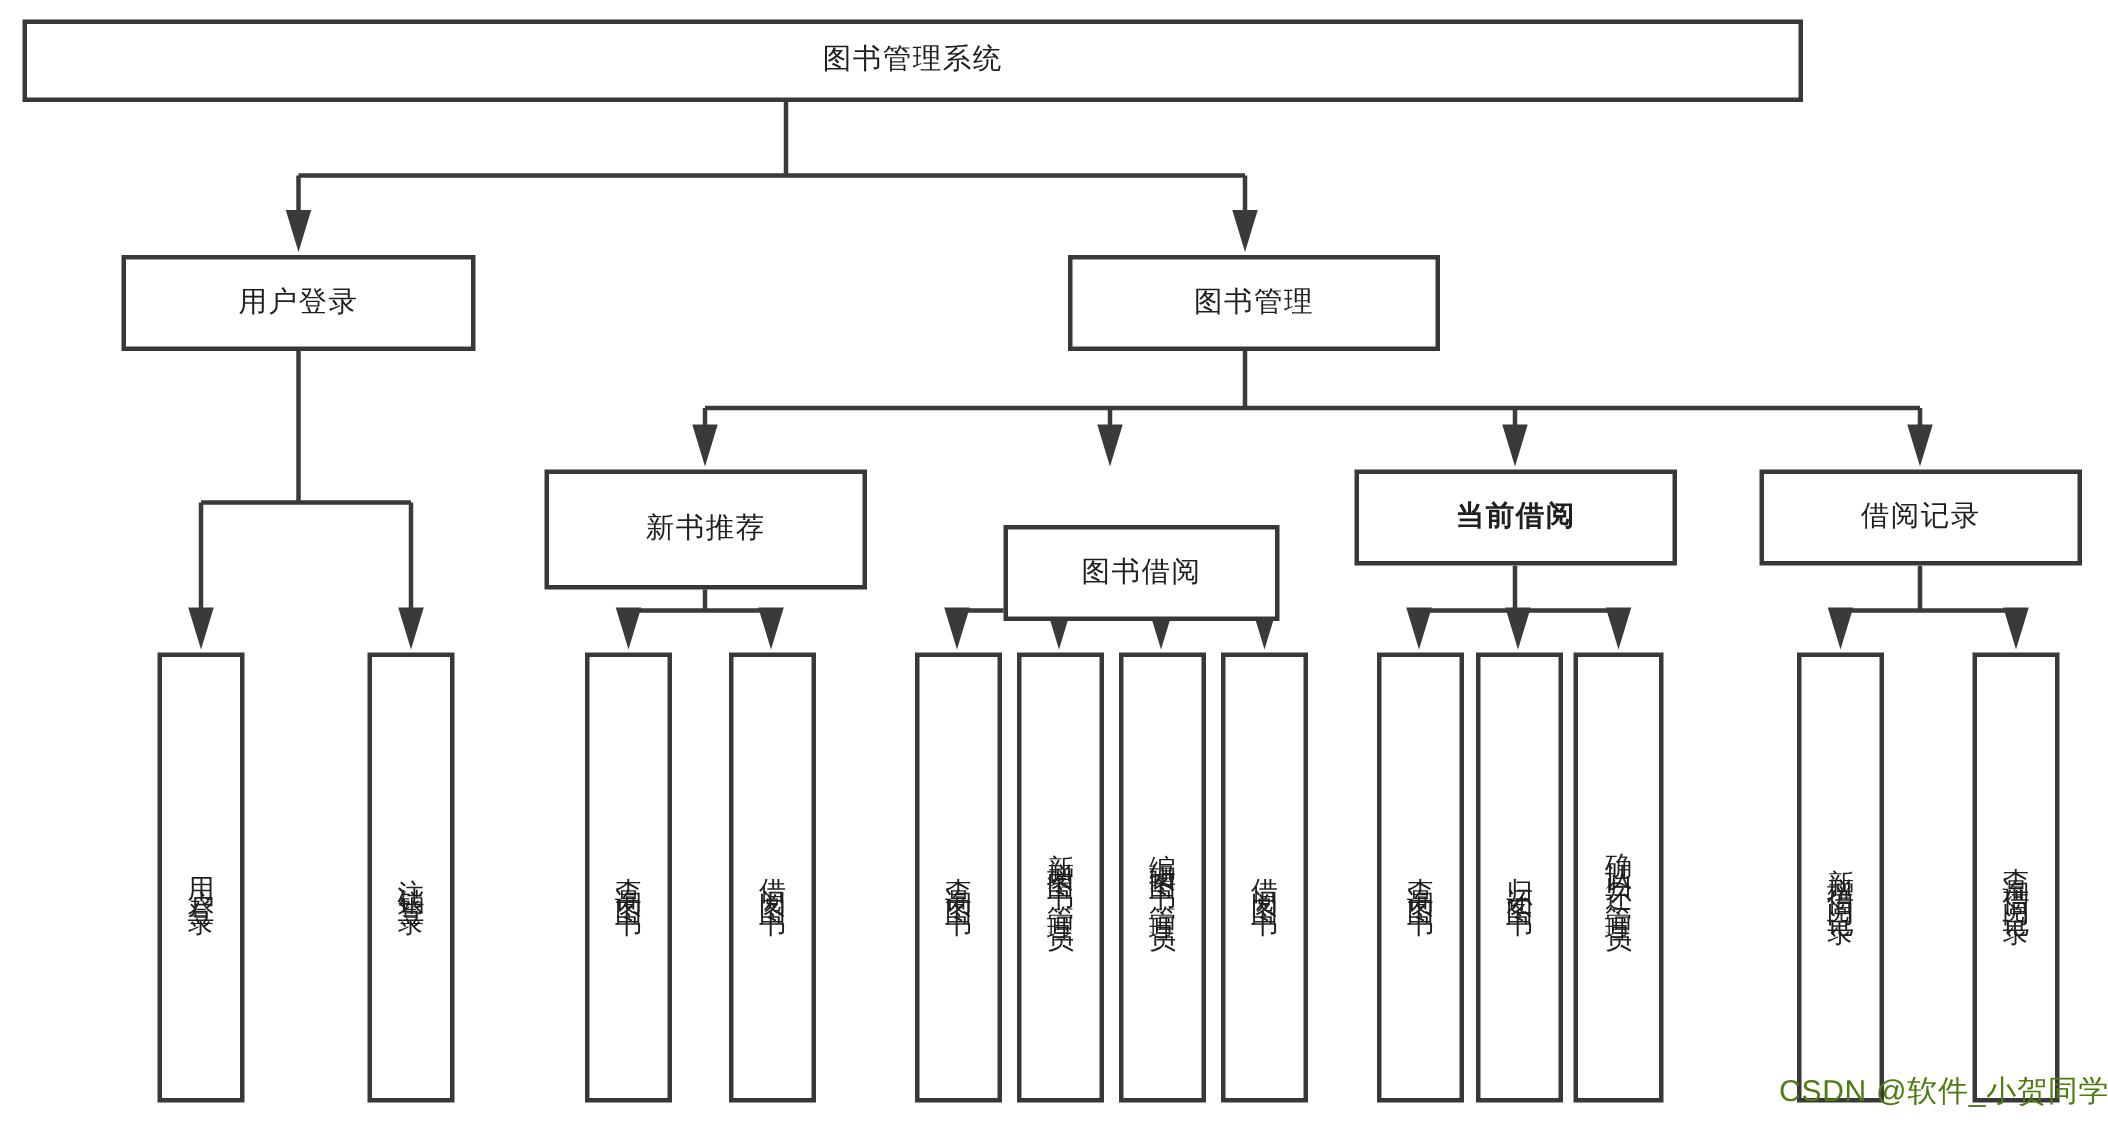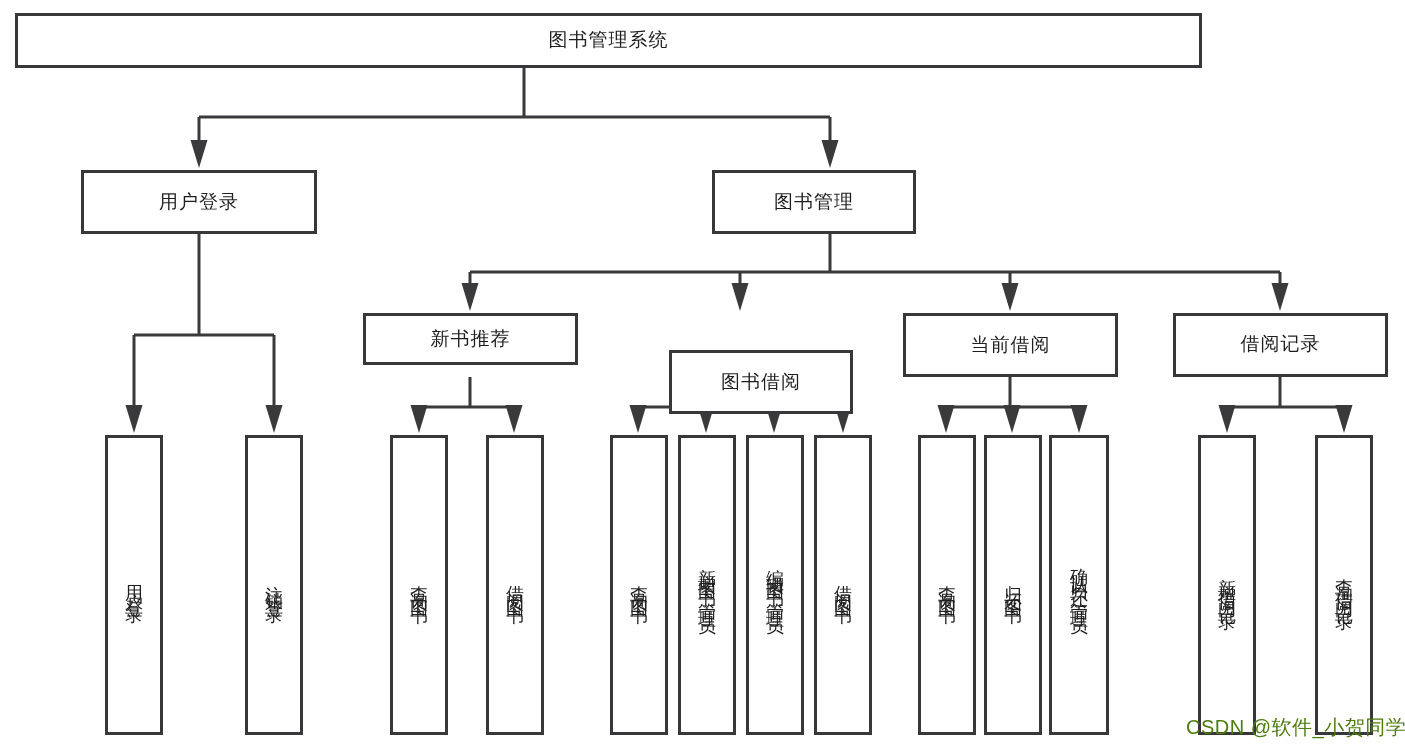--- a/index.html
+++ b/index.html
@@ -88,25 +88,25 @@
       M937.5 405 h17 L946 433 Z
       M1003.5 405 h17 L1012 433 Z
       M1070.5 405 h17 L1079 433 Z
       M1218.5 405 h17 L1227 433 Z
       M1335.5 405 h17 L1344 433 Z"></path>
   </svg>
 
   <div class="node" style="left:15px; top:13px; width:1187px; height:55px;">图书管理系统</div>
 
   <div class="node" style="left:81px; top:170px; width:236px; height:64px;">用户登录</div>
-  <div class="node" style="left:712px; top:170px; width:204px; height:64px;">图书管理</div>
+  <div class="node" style="left:712px; top:170px; width:248px; height:64px;">图书管理</div>
 
-  <div class="node" style="left:363px; top:313px; width:215px; height:52px;">新书推荐</div>
+  <div class="node" style="left:363px; top:313px; width:215px; height:80px;">新书推荐</div>
   <div class="node" style="left:669px; top:313px; width:184px; height:64px;margin-top:37px;">图书借阅</div>
-  <div class="node" style="left:903px; top:313px; width:215px; height:64px;">当前借阅</div>
+  <div class="node" style="left:903px; top:313px; width:215px; height:64px;font-weight:bold;">当前借阅</div>
   <div class="node" style="left:1173px; top:313px; width:215px; height:64px;font-family:Liberation Mono, monospace;">借阅记录</div>
 
   <div class="node leaf" style="left:105px; top:435px; width:58px; height:300px;">用户登录</div>
   <div class="node leaf" style="left:245px; top:435px; width:58px; height:300px;">注销登录</div>
 
   <div class="node leaf" style="left:390px; top:435px; width:58px; height:300px;">查询图书</div>
   <div class="node leaf" style="left:486px; top:435px; width:58px; height:300px;">借阅图书</div>
 
   <div class="node leaf" style="left:610px; top:435px; width:58px; height:300px;">查询图书</div>
   <div class="node leaf" style="left:678px; top:435px; width:58px; height:300px;">新增图书（管理员）</div>

